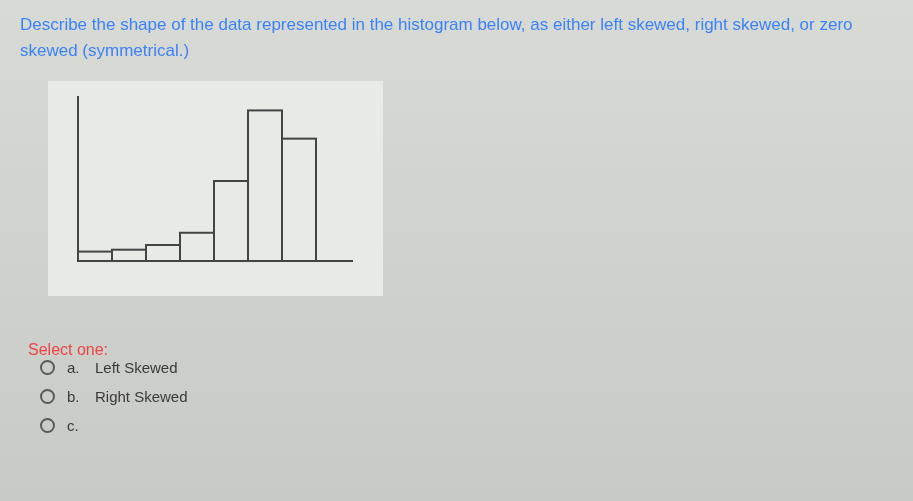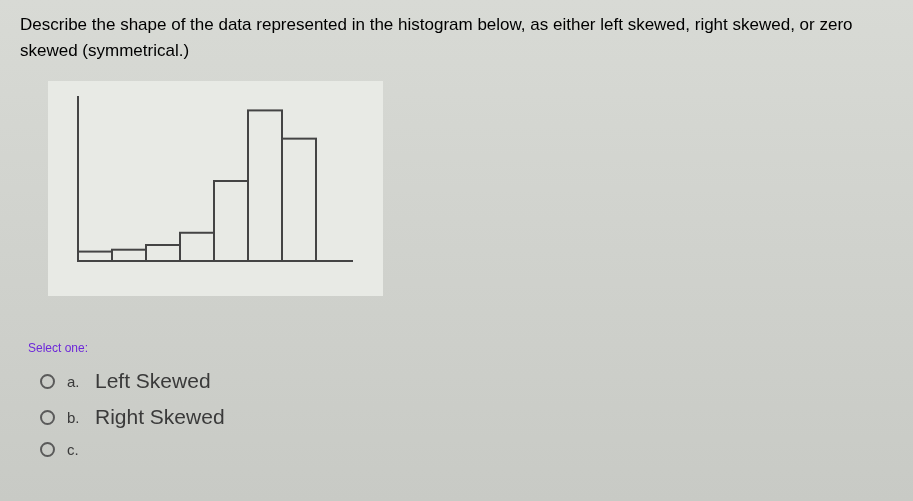--- a/index.html
+++ b/index.html
@@ -12,40 +12,39 @@
       height: 501px;
       background: linear-gradient(to bottom, #d8dad5 0%, #d0d2cd 50%, #c8cac5 100%);
       font-family: Arial, Helvetica, sans-serif;
       color: #3a3a3a;
       padding: 12px 20px;
       position: relative;
     }
     .question-text {
       font-size: 17px;
       line-height: 1.5;
-      color: #000000;
+      color: #3b82f6;
       margin-bottom: 18px;
     }
     .chart-container {
       background: #e8eae5;
       width: 335px;
       height: 215px;
       margin-left: 28px;
       margin-bottom: 45px;
       position: relative;
       padding: 10px 20px 25px 15px;
     }
     .chart-svg {
       width: 100%;
       height: 100%;
     }
     .select-label {
-      font-size: 12px;
-      color: #6d28d9;
-      margin-bottom: 14px;
+      font-size: 16px;
+      color: #ef4444;
       margin-left: 8px;
     }
     .options {
       margin-left: 20px;
     }
     .option-row {
       display: flex;
       align-items: center;
       margin-bottom: 12px;
       cursor: pointer;
@@ -59,21 +58,21 @@
       background: transparent;
       flex-shrink: 0;
     }
     .option-letter {
       font-size: 15px;
       color: #3a3a3a;
       margin-right: 10px;
       min-width: 18px;
     }
     .option-text {
-      font-size: 21px;
+      font-size: 15px;
       color: #3a3a3a;
     }
   </style>
 </head>
 <body>
 
 <div class="question-text">Describe the shape of the data represented in the histogram below, as either left skewed, right skewed, or zero skewed (symmetrical.)</div>
 
 <div class="chart-container">
   <svg class="chart-svg" viewBox="0 0 300 180">

